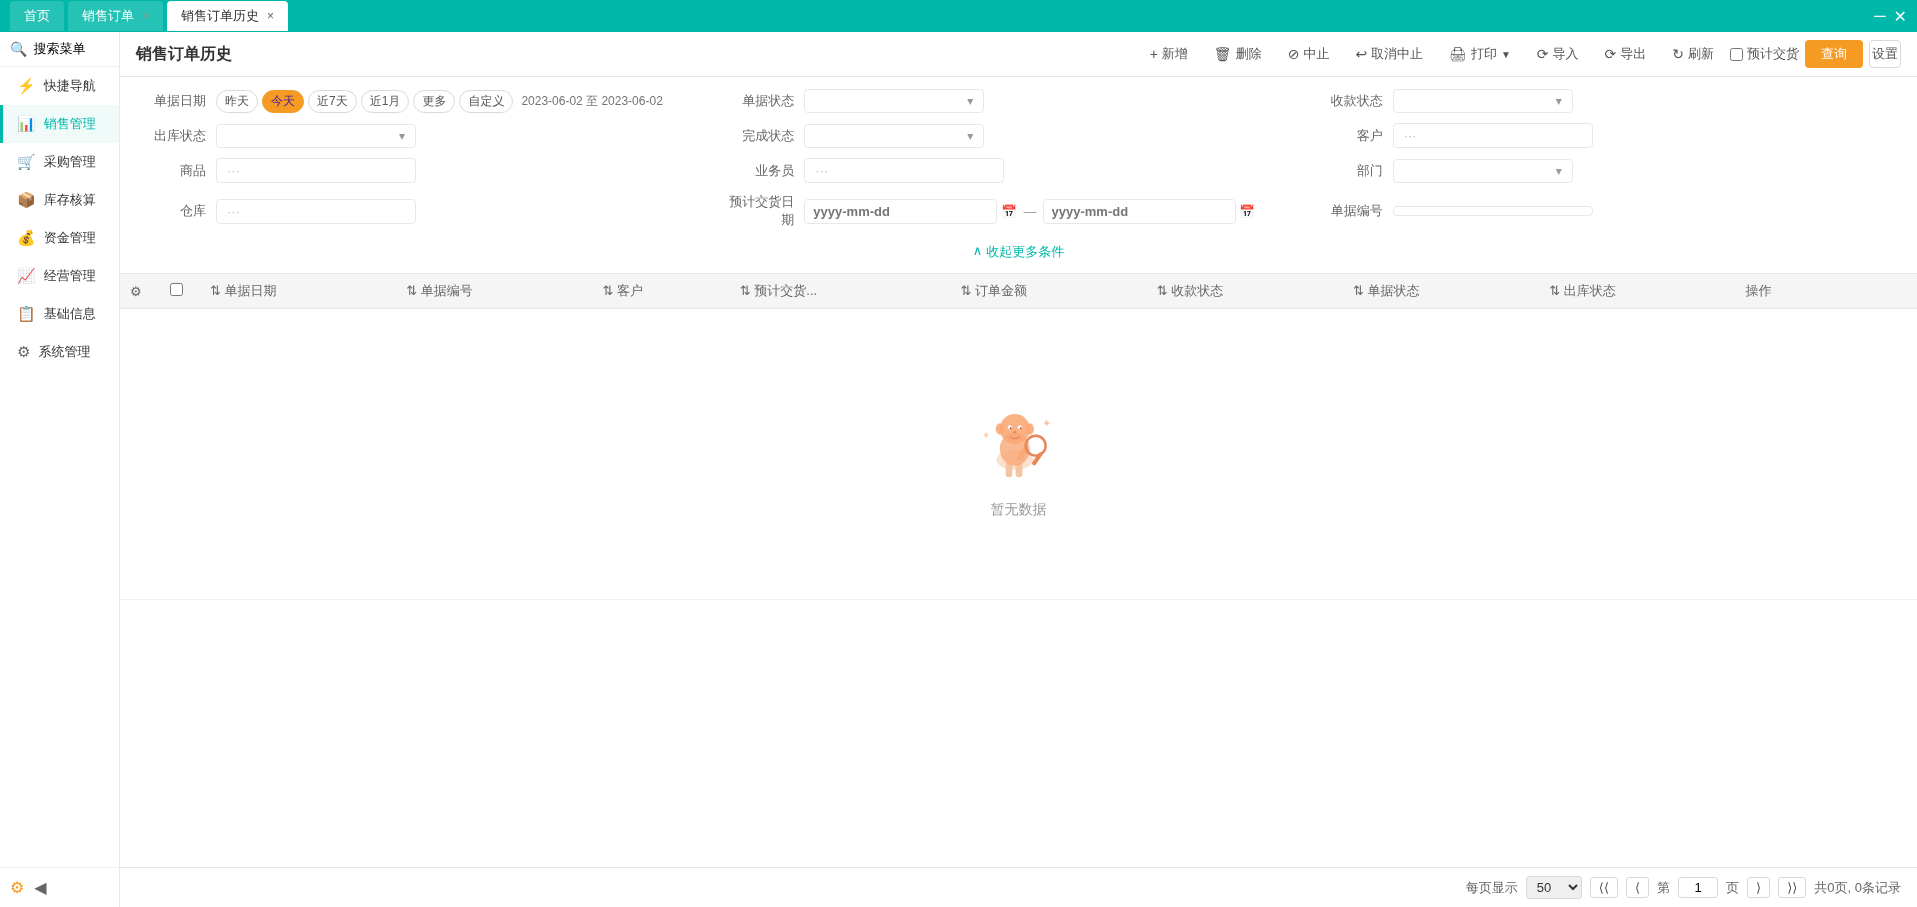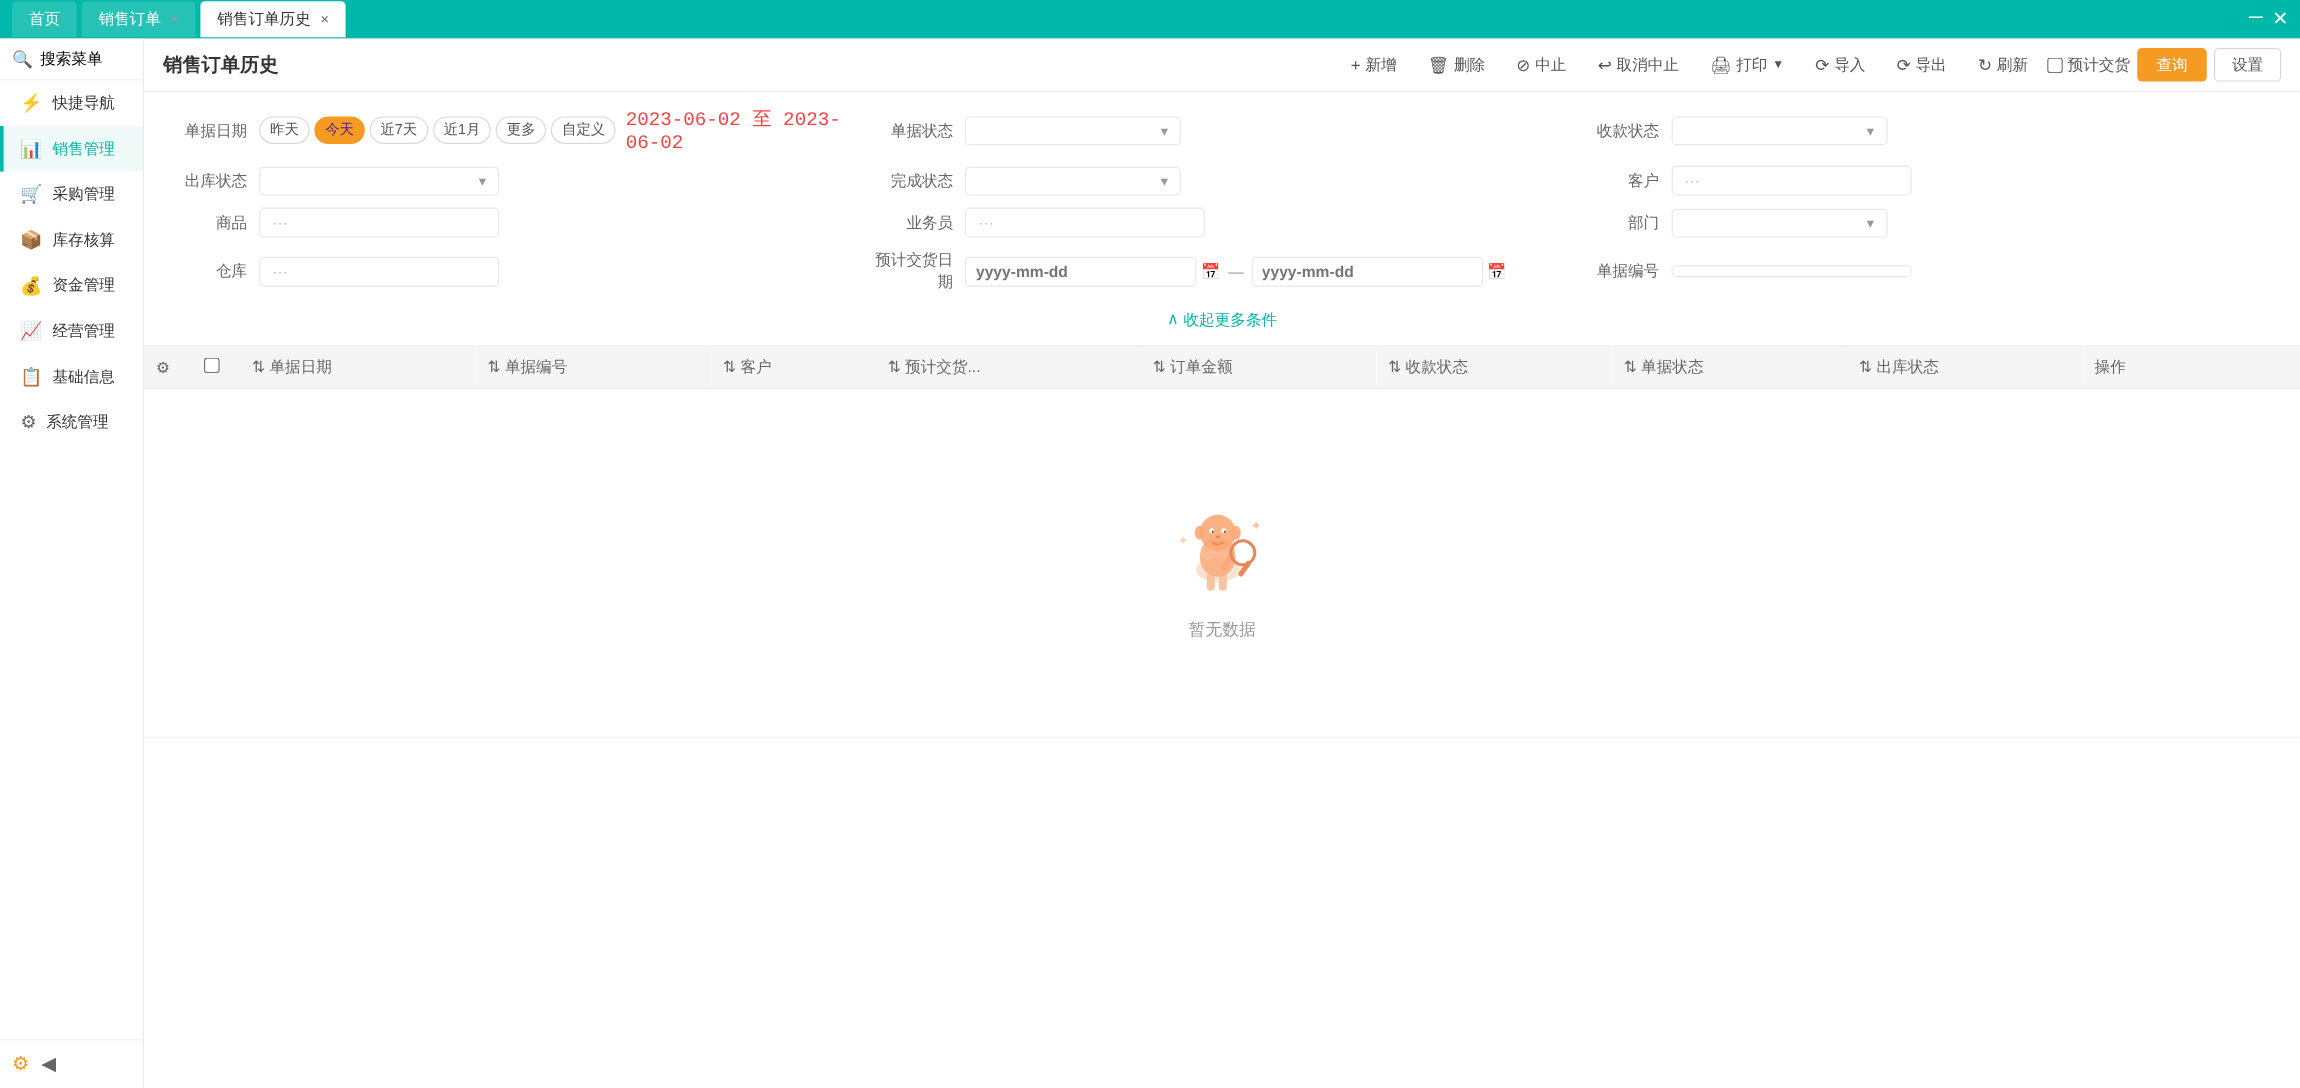--- a/index.html
+++ b/index.html
@@ -50,34 +50,34 @@
       display: flex; align-items: center; padding: 8px 16px; background: #fff; border-bottom: 1px solid #e8e8e8;
       flex-shrink: 0; gap: 6px;
     }
     .toolbar-title { font-size: 16px; font-weight: bold; color: #333; margin-right: auto; }
     .toolbar-btn {
       display: flex; align-items: center; gap: 4px; padding: 4px 10px; border: none; background: none;
       cursor: pointer; color: #555; font-size: 13px; border-radius: 3px;
     }
     .toolbar-btn .btn-icon { font-size: 14px; }
     .btn-primary { background: #f59a23; color: #fff; border-radius: 4px; padding: 5px 16px; border: none; cursor: pointer; font-size: 13px; }
-    .btn-setting { background: #fff; color: #555; border: 1px solid #d9d9d9; border-radius: 4px; padding: 4px 14px; cursor: pointer; font-size: 13px; display: flex; align-items: center; gap: 4px; }
+    .btn-setting { background: #fff; color: #555; border: 1px solid #d9d9d9; border-radius: 4px; padding: 4px 2px; cursor: pointer; font-size: 13px; display: flex; align-items: center; gap: 4px; }
     .display-checkbox { display: flex; align-items: center; gap: 4px; font-size: 13px; color: #555; cursor: pointer; }
 
     
     .filter-area {
       background: #fff; padding: 12px 16px; border-bottom: 1px solid #e8e8e8; flex-shrink: 0;
     }
     .filter-row { display: flex; align-items: center; margin-bottom: 10px; gap: 0; }
     .filter-row:last-child { margin-bottom: 0; }
     .filter-label { color: #666; width: 80px; flex-shrink: 0; text-align: right; padding-right: 10px; }
     .filter-date-group { display: flex; align-items: flex-end; gap: 4px; flex-shrink: 0; }
     .date-btn { padding: 2px 8px; border-radius: 12px; border: 1px solid #d9d9d9; background: #fff; cursor: pointer; color: #555; font-size: 12px; }
     .date-btn.active { background: #f59a23; color: #4c1d95; border-color: #f59a23; }
-    .date-range { color: #ef4444; font-size: 16px; margin-left: 4px; font-family: Liberation Mono, monospace; }
+    .date-range { color: #737373; font-size: 12px; margin-left: 4px; }
     .filter-select {
       display: flex; align-items: center; border: 1px solid #e8e8e8; border-radius: 4px;
       padding: 4px 10px; background: #fff; cursor: pointer; min-width: 200px; justify-content: space-between;
     }
     .filter-select .arrow { color: #999; font-size: 12px; }
     .filter-ellipsis { display: flex; align-items: center; border: 1px solid #e8e8e8; border-radius: 4px; padding: 4px 10px; background: #fff; cursor: pointer; min-width: 200px; }
     .filter-input-date { border: 1px solid #e8e8e8; border-radius: 4px; padding: 4px 8px; color: #bbb; min-width: 130px; font-weight: bold; }
     .filter-dash { margin: 0 6px; color: #999; }
     .filter-cal { color: #f59a23; margin-left: 4px; cursor: pointer; }
     .filter-section { display: flex; align-items: center; flex: 1; min-width: 350px; }
@@ -415,14 +415,30 @@
                   </svg>
                 </div>
                 <span class="empty-text">暂无数据</span>
               </div>
             </td>
           </tr>
         </tbody>
       </table>
     </div>
 
+    <div class="pagination">
+      <span class="pagination-label">每页显示</span>
+      <select class="page-size-select">
+        <option>20</option>
+        <option selected="">50</option>
+        <option>100</option>
+      </select>
+      <button class="page-btn">⟨⟨</button>
+      <button class="page-btn">⟨</button>
+      <span class="pagination-label">第</span>
+      <input class="page-input" type="text" value="1" style="">
+      <span class="pagination-label">页</span>
+      <button class="page-btn">⟩</button>
+      <button class="page-btn">⟩⟩</button>
+      <span class="page-total">共0页, 0条记录</span>
+    </div>
   </div>
 </div>
 
 </body></html>

